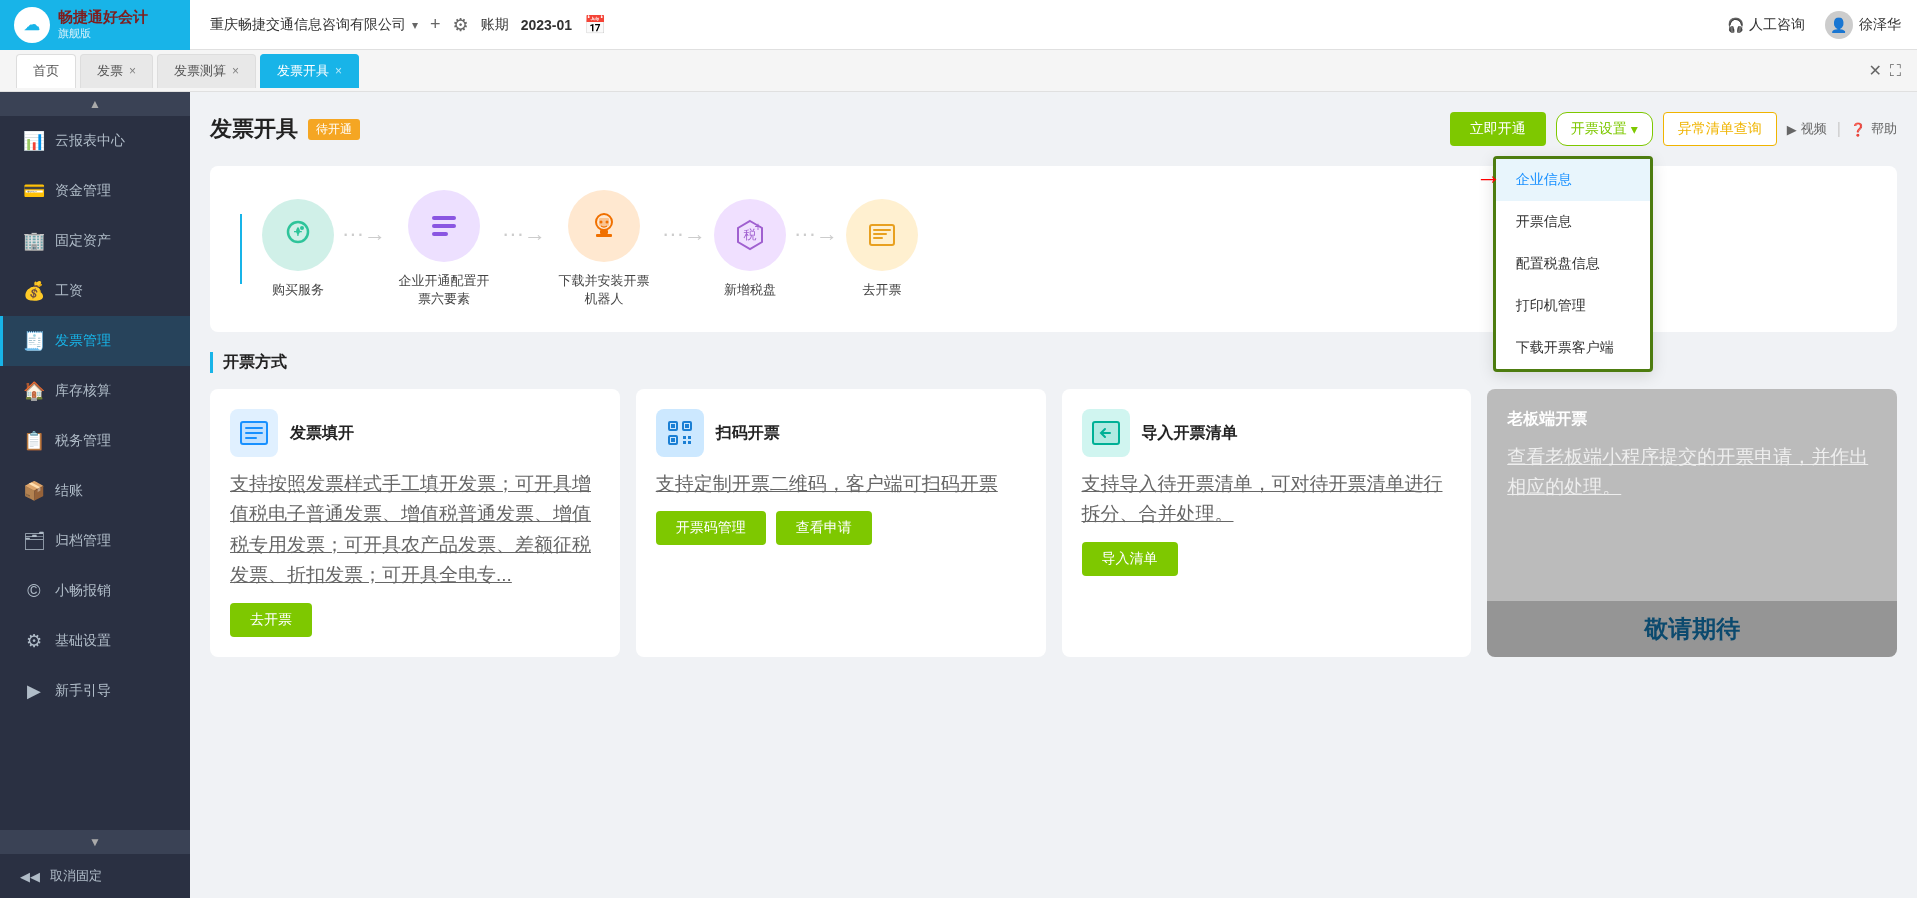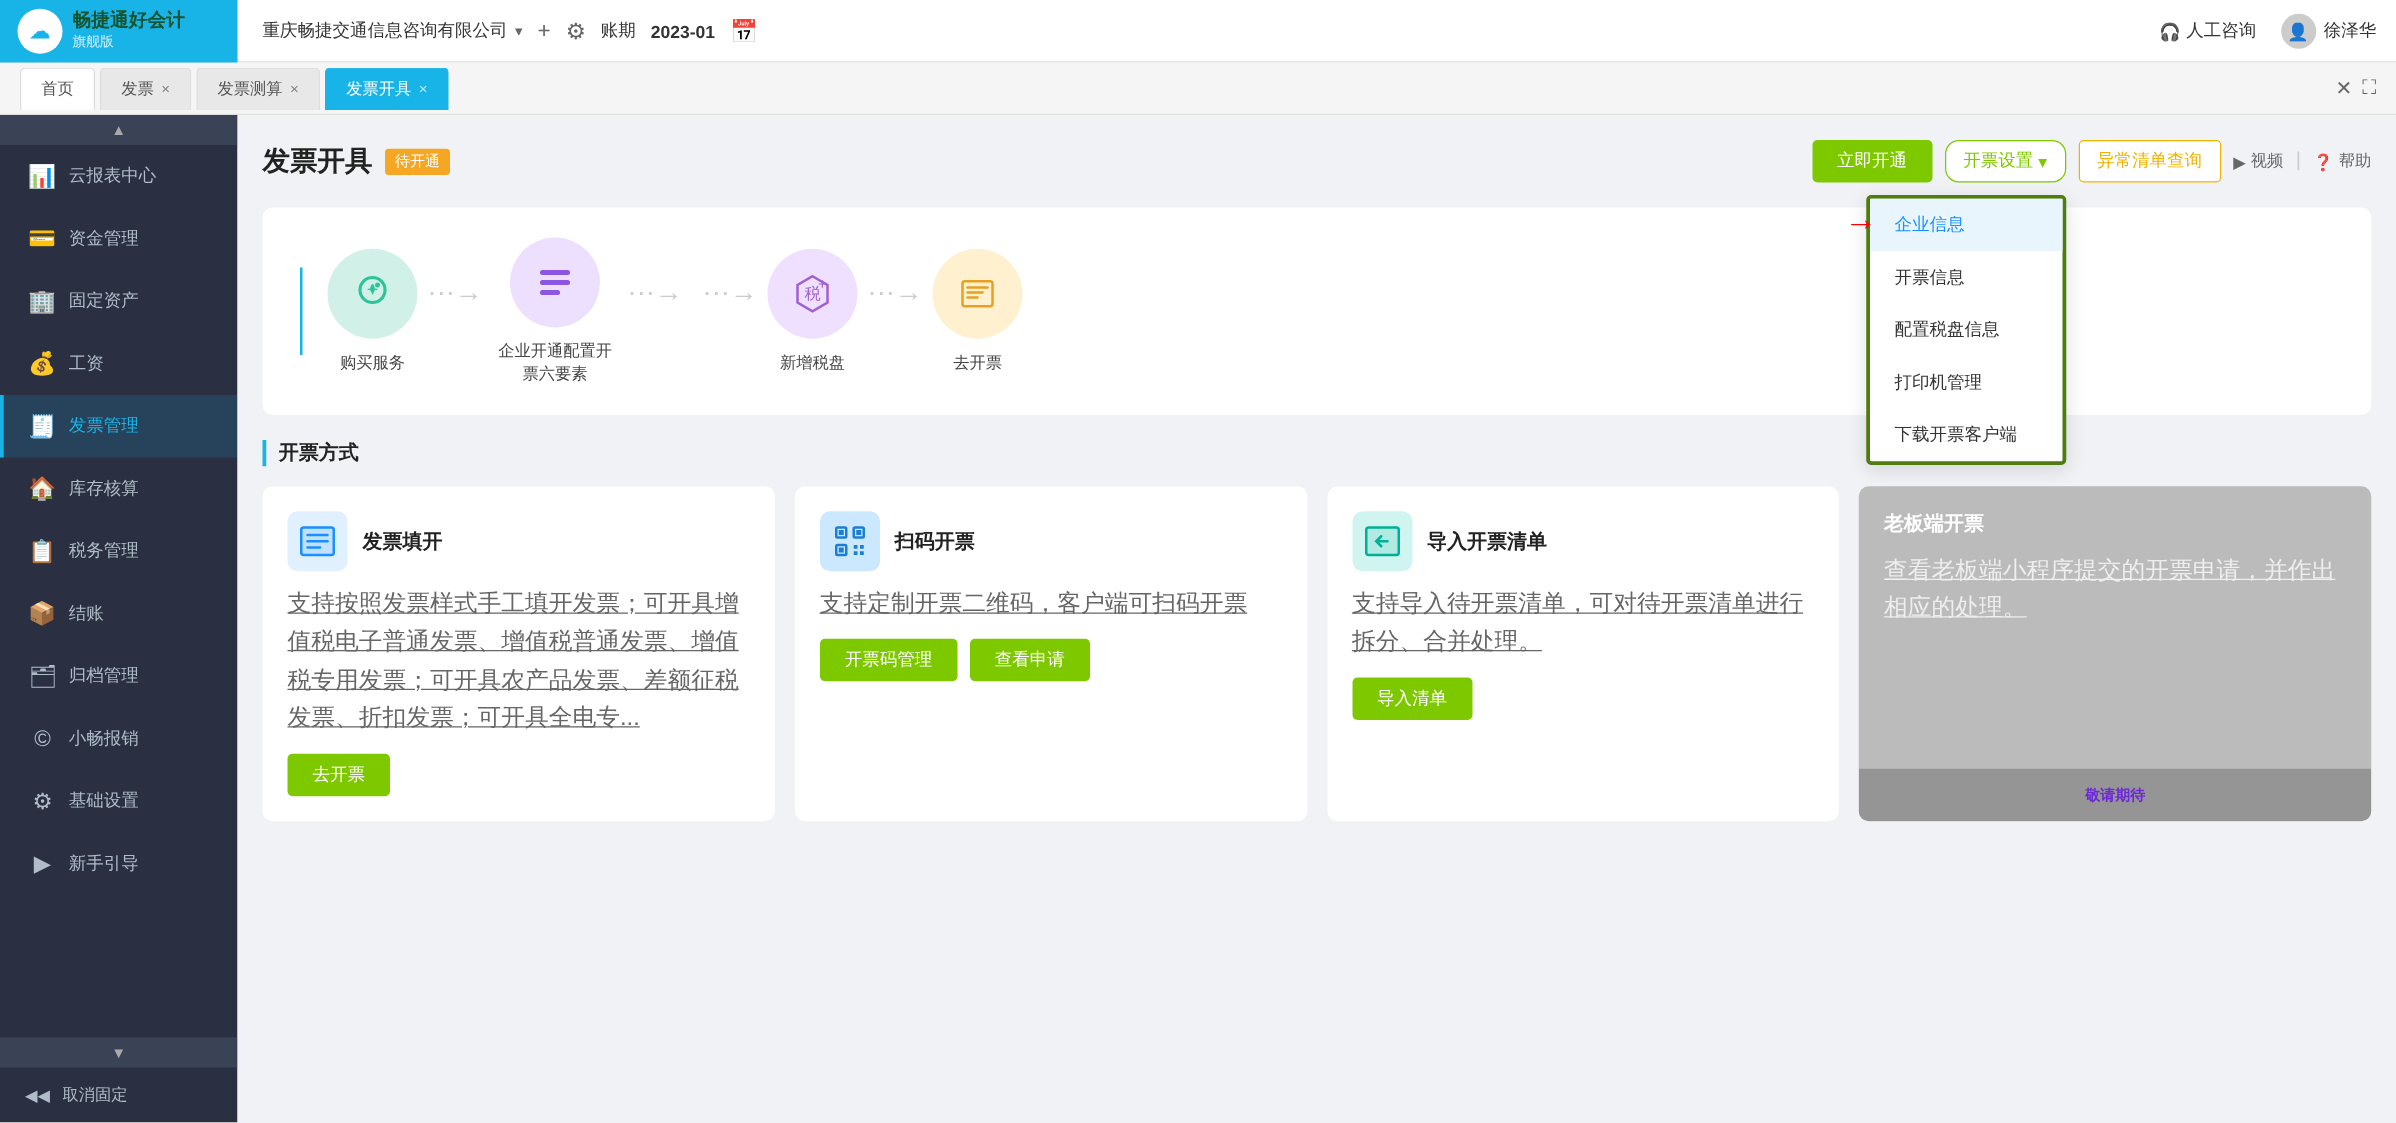--- a/index.html
+++ b/index.html
@@ -130,21 +130,21 @@
       gap: 8px;
     }
     .logo-icon {
       width: 36px; height: 36px;
       background: #fff;
       border-radius: 50%;
       display: flex; align-items: center; justify-content: center;
       font-size: 16px; color: #18b4e8;
       font-weight: bold;
     }
-    .logo-text { font-size: 15px; color: #14532d; font-weight: bold; line-height: 1.2; }
+    .logo-text { font-size: 15px; color: #7f1d1d; font-weight: bold; line-height: 1.2; }
     .logo-sub { font-size: 11px; color: rgba(255,255,255,0.8); }
     .sidebar-item {
       height: 50px;
       display: flex;
       align-items: center;
       padding: 0 20px;
       gap: 10px;
       font-size: 14px;
       cursor: pointer;
       color: #b0bcc8;
@@ -585,20 +585,34 @@
           <div class="flow-icon purple">
             <svg width="36" height="36" viewBox="0 0 36 36">
                 <rect x="6" y="8" width="24" height="4" rx="2" fill="#8a56e2"></rect>
                 <rect x="6" y="16" width="24" height="4" rx="2" fill="#8a56e2"></rect>
                 <rect x="6" y="24" width="16" height="4" rx="2" fill="#8a56e2"></rect>
               </svg>
           </div>
           <span class="flow-step-label">企业开通配置开票六要素</span>
         </div>
         <div class="flow-arrow">···→</div>
+        <div class="flow-step">
+          <div class="flow-icon orange">
+            <svg width="36" height="36" viewBox="0 0 36 36">
+                <circle cx="18" cy="14" r="8" fill="none" stroke="#f07000" stroke-width="2"></circle>
+                <rect x="13" y="10" width="10" height="8" rx="1" fill="#f07000" opacity="0.3"></rect>
+                <circle cx="15" cy="14" r="1.5" fill="#f07000"></circle>
+                <circle cx="21" cy="14" r="1.5" fill="#f07000"></circle>
+                <path d="M15 18 Q18 20 21 18" stroke="#f07000" stroke-width="1.5" fill="none"></path>
+                <rect x="14" y="22" width="8" height="4" rx="1" fill="#f07000"></rect>
+                <rect x="10" y="26" width="16" height="3" rx="1" fill="#f07000"></rect>
+              </svg>
+          </div>
+          <span class="flow-step-label">下载并安装开票机器人</span>
+        </div>
         <div class="flow-arrow">···→</div>
         <div class="flow-step">
           <div class="flow-icon violet">
             <svg width="36" height="36" viewBox="0 0 36 36">
                 <path d="M18 4 L30 11 L30 25 L18 32 L6 25 L6 11 Z" fill="none" stroke="#a060d0" stroke-width="2"></path>
                 <text x="18" y="22" text-anchor="middle" font-size="13" fill="#a060d0">税</text>
                 <text x="26" y="14" text-anchor="middle" font-size="12" fill="#a060d0">+</text>
               </svg>
           </div>
           <span class="flow-step-label">新增税盘</span>
@@ -678,20 +692,20 @@
           <div class="method-desc">支持导入待开票清单，可对待开票清单进行拆分、合并处理。</div>
           <button class="method-btn">导入清单</button>
         </div>
 
         <div class="method-card disabled">
           <div class="method-header">
             <span class="method-title" style="color:#fff;">老板端开票</span>
           </div>
           <div class="method-desc" style="color:#eee;">查看老板端小程序提交的开票申请，并作出相应的处理。</div>
           <div style="position:absolute;bottom:0;left:0;right:0;background:rgba(0,0,0,0.2);padding:12px;text-align:center;">
-            <span style="font-size:12px;font-weight:bold;color:#6d28d9;">敬请期待</span>
+            <span style="font-size:24px;font-weight:bold;color:#0c4a6e;">敬请期待</span>
           </div>
         </div>
 
       </div>
     </div>
   </div>
 </div>
 
 </body></html>

